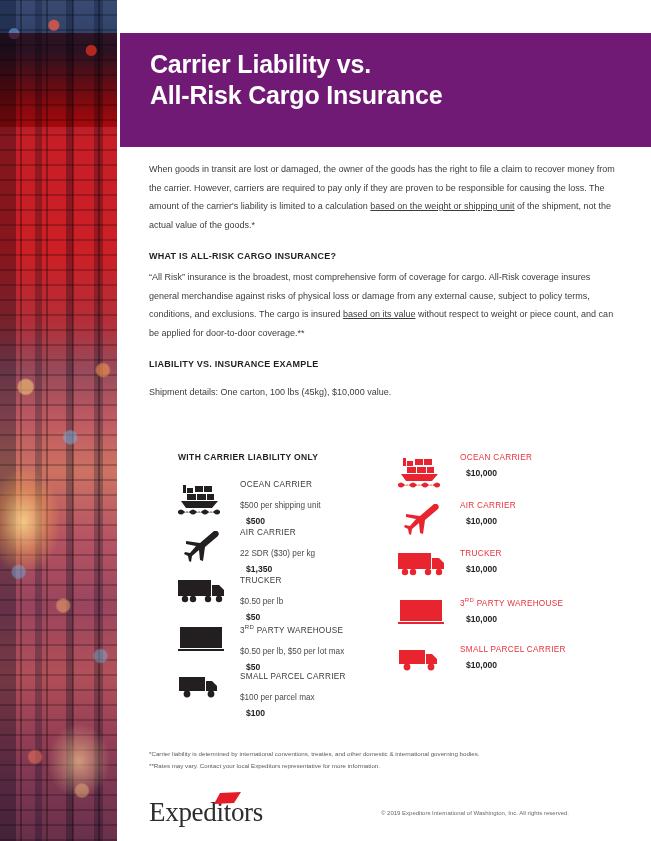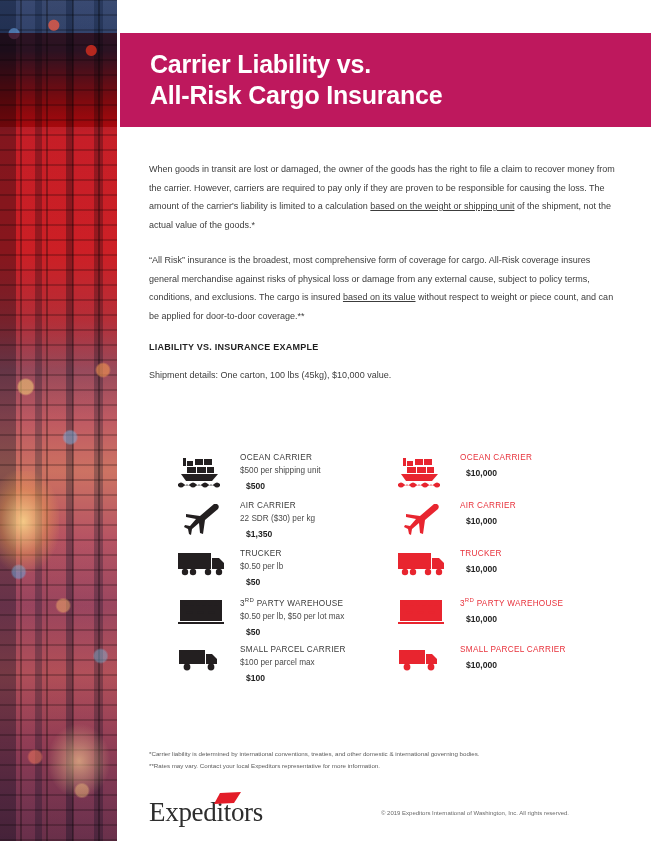--- a/index.html
+++ b/index.html
@@ -105,22 +105,22 @@
     width: 117px; height: 94px;
     background: #e01f2d;
     opacity: .82;
     mix-blend-mode: multiply;
   }
 
   
   .header-band {
     position: absolute;
     left: 120px; top: 33px;
-    width: 531px; height: 94px;
-    background: #be185d;
+    width: 531px; height: 114px;
+    background: #701a75;
   }
   .header-title {
     position: absolute;
     left: 30px; top: 16px;
     margin: 0;
     color: #ffffff;
     font-size: 25px;
     line-height: 31px;
     font-weight: bold;
     letter-spacing: -0.2px;
@@ -190,21 +190,21 @@
   .row-text { padding-top: 1px; }
   .row-title {
     font-size: 8.2px;
     letter-spacing: .3px;
     margin: 0 0 3px 0;
     color: #3a3a3a;
   }
   .col-right .row-title { color: #e8323c; }
   .row-sub {
     font-size: 8.2px;
-    margin: 4px 0 2px 0;
+    margin: 12px 0 2px 0;
     color: #4a4a4a;
   }
   .row-amt {
     font-size: 8.6px;
     font-weight: bold;
     margin: 6px;
     color: #1f1f1f;
   }
   .row-title sup { font-size: 6px; vertical-align: super; }
 
@@ -276,34 +276,36 @@
 All-Risk Cargo Insurance</h1>
 </div>
 
 <div class="content">
 
   <div class="section">
     <p class="sec-body"><span>When goods in transit are lost or damaged, the owner of the goods has the right to file a claim to recover money from the carrier. However, carriers are required to pay only if they are proven to be responsible for causing the loss. The amount of the carrier's liability is limited to a calculation </span><u>based on the weight or shipping unit</u><span> of the shipment, not the actual value of the goods.*</span></p>
   </div>
 
   <div class="section">
+    <h2 class="sec-head">WHAT IS ALL-RISK CARGO INSURANCE?</h2>
     <p class="sec-body"><span>“All Risk” insurance is the broadest, most comprehensive form of coverage for cargo.  All-Risk coverage insures general merchandise against risks of physical loss or damage from any external cause, subject to policy terms, conditions, and exclusions.  The cargo is insured </span><u>based on its value</u><span> without respect to weight or piece count, and can be applied for door-to-door coverage.**</span></p>
   </div>
 
   <div class="section">
     <h2 class="sec-head">LIABILITY VS. INSURANCE EXAMPLE</h2>
     <p class="shipment-line">Shipment details: One carton, 100 lbs (45kg), $10,000 value.</p>
   </div>
 
 </div>
 
 <div class="compare">
   <div class="compare-cols">
 
     <div class="col col-left">
+      <h3 class="col-head">WITH CARRIER LIABILITY ONLY</h3>
 
       <div class="row">
         <div class="row-icon">
           <svg class="ico ico-dark" width="44" height="34" viewBox="0 0 44 34" aria-hidden="true">
             <rect x="5" y="4" width="3" height="8"></rect>
             <rect x="9" y="7" width="6" height="5"></rect>
             <rect x="17" y="5" width="8" height="6"></rect>
             <rect x="26" y="5" width="8" height="6"></rect>
             <rect x="9" y="13" width="9" height="6"></rect>
             <rect x="19" y="13" width="9" height="6"></rect>

